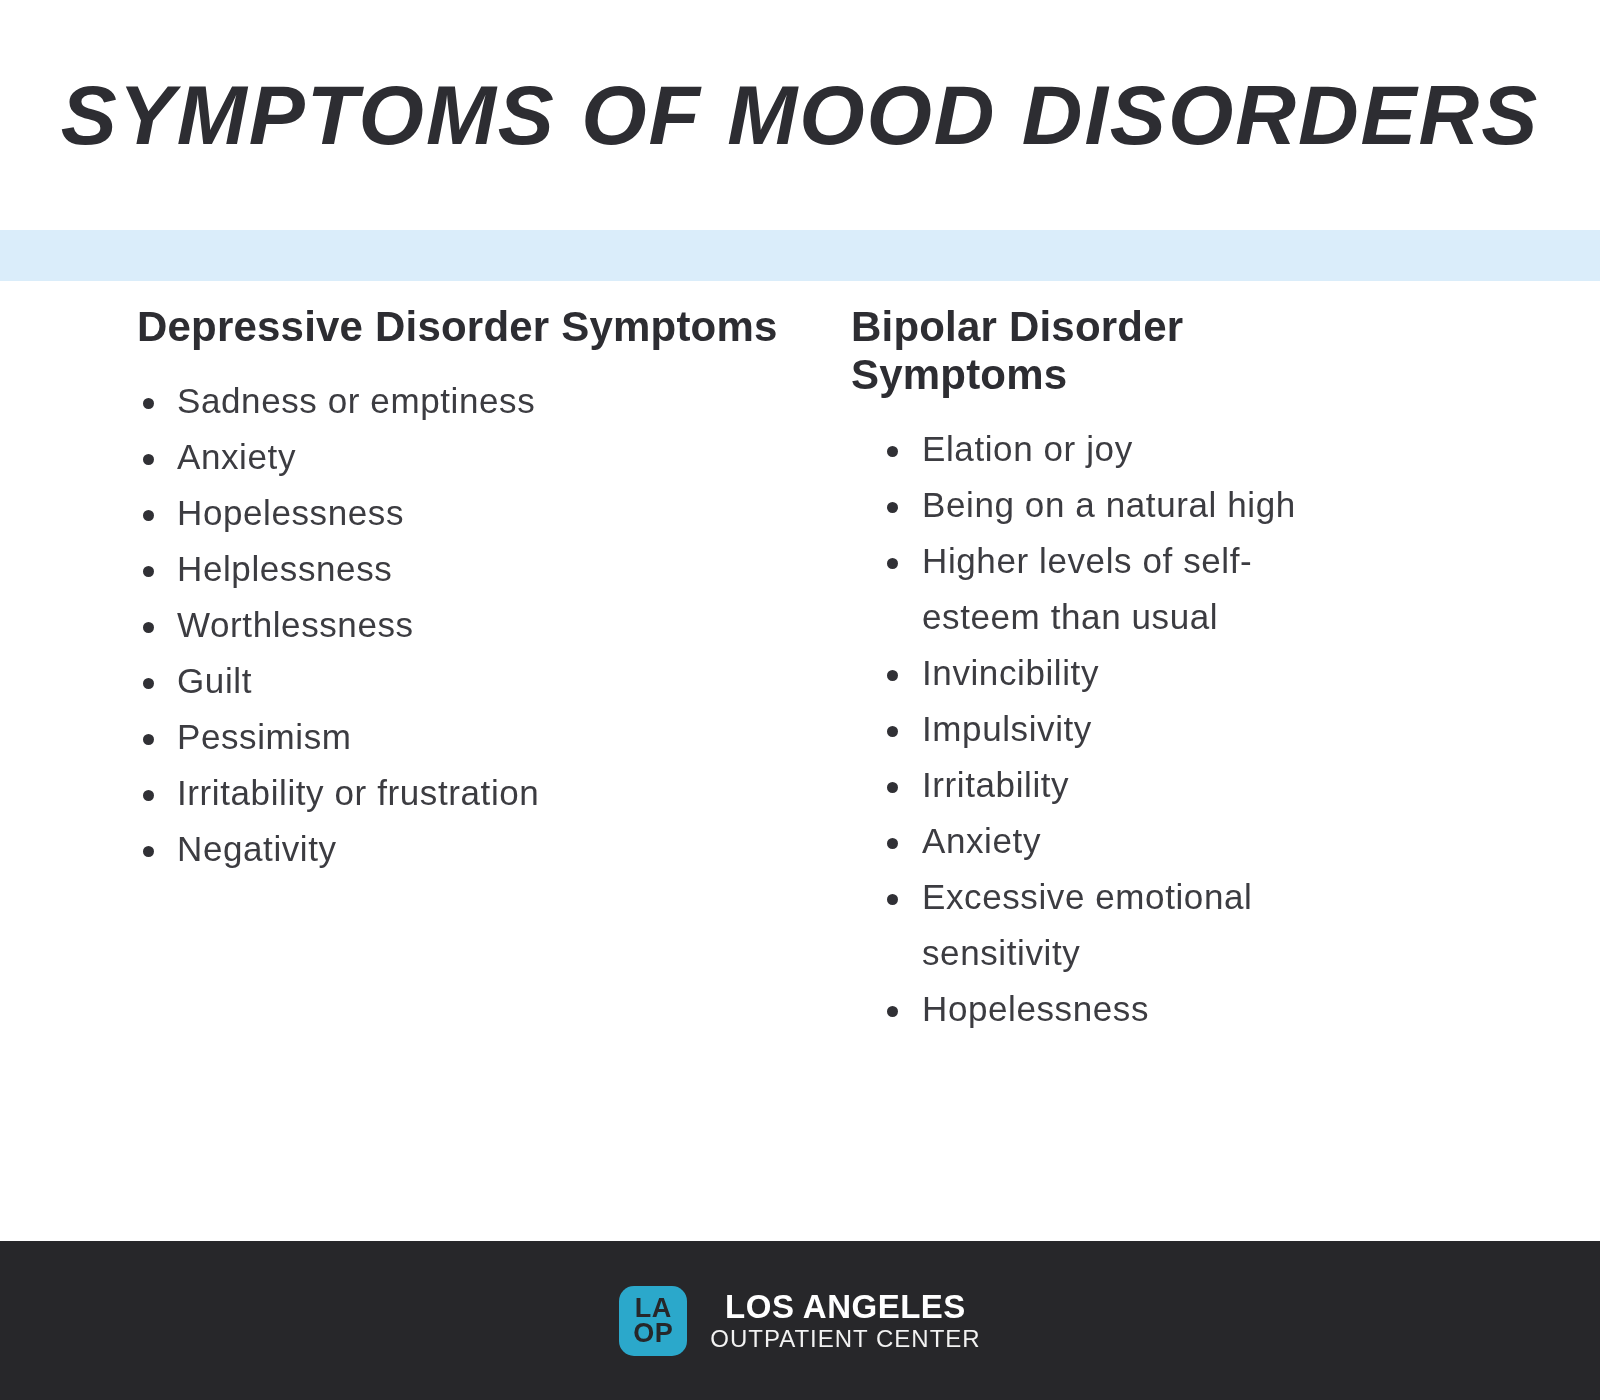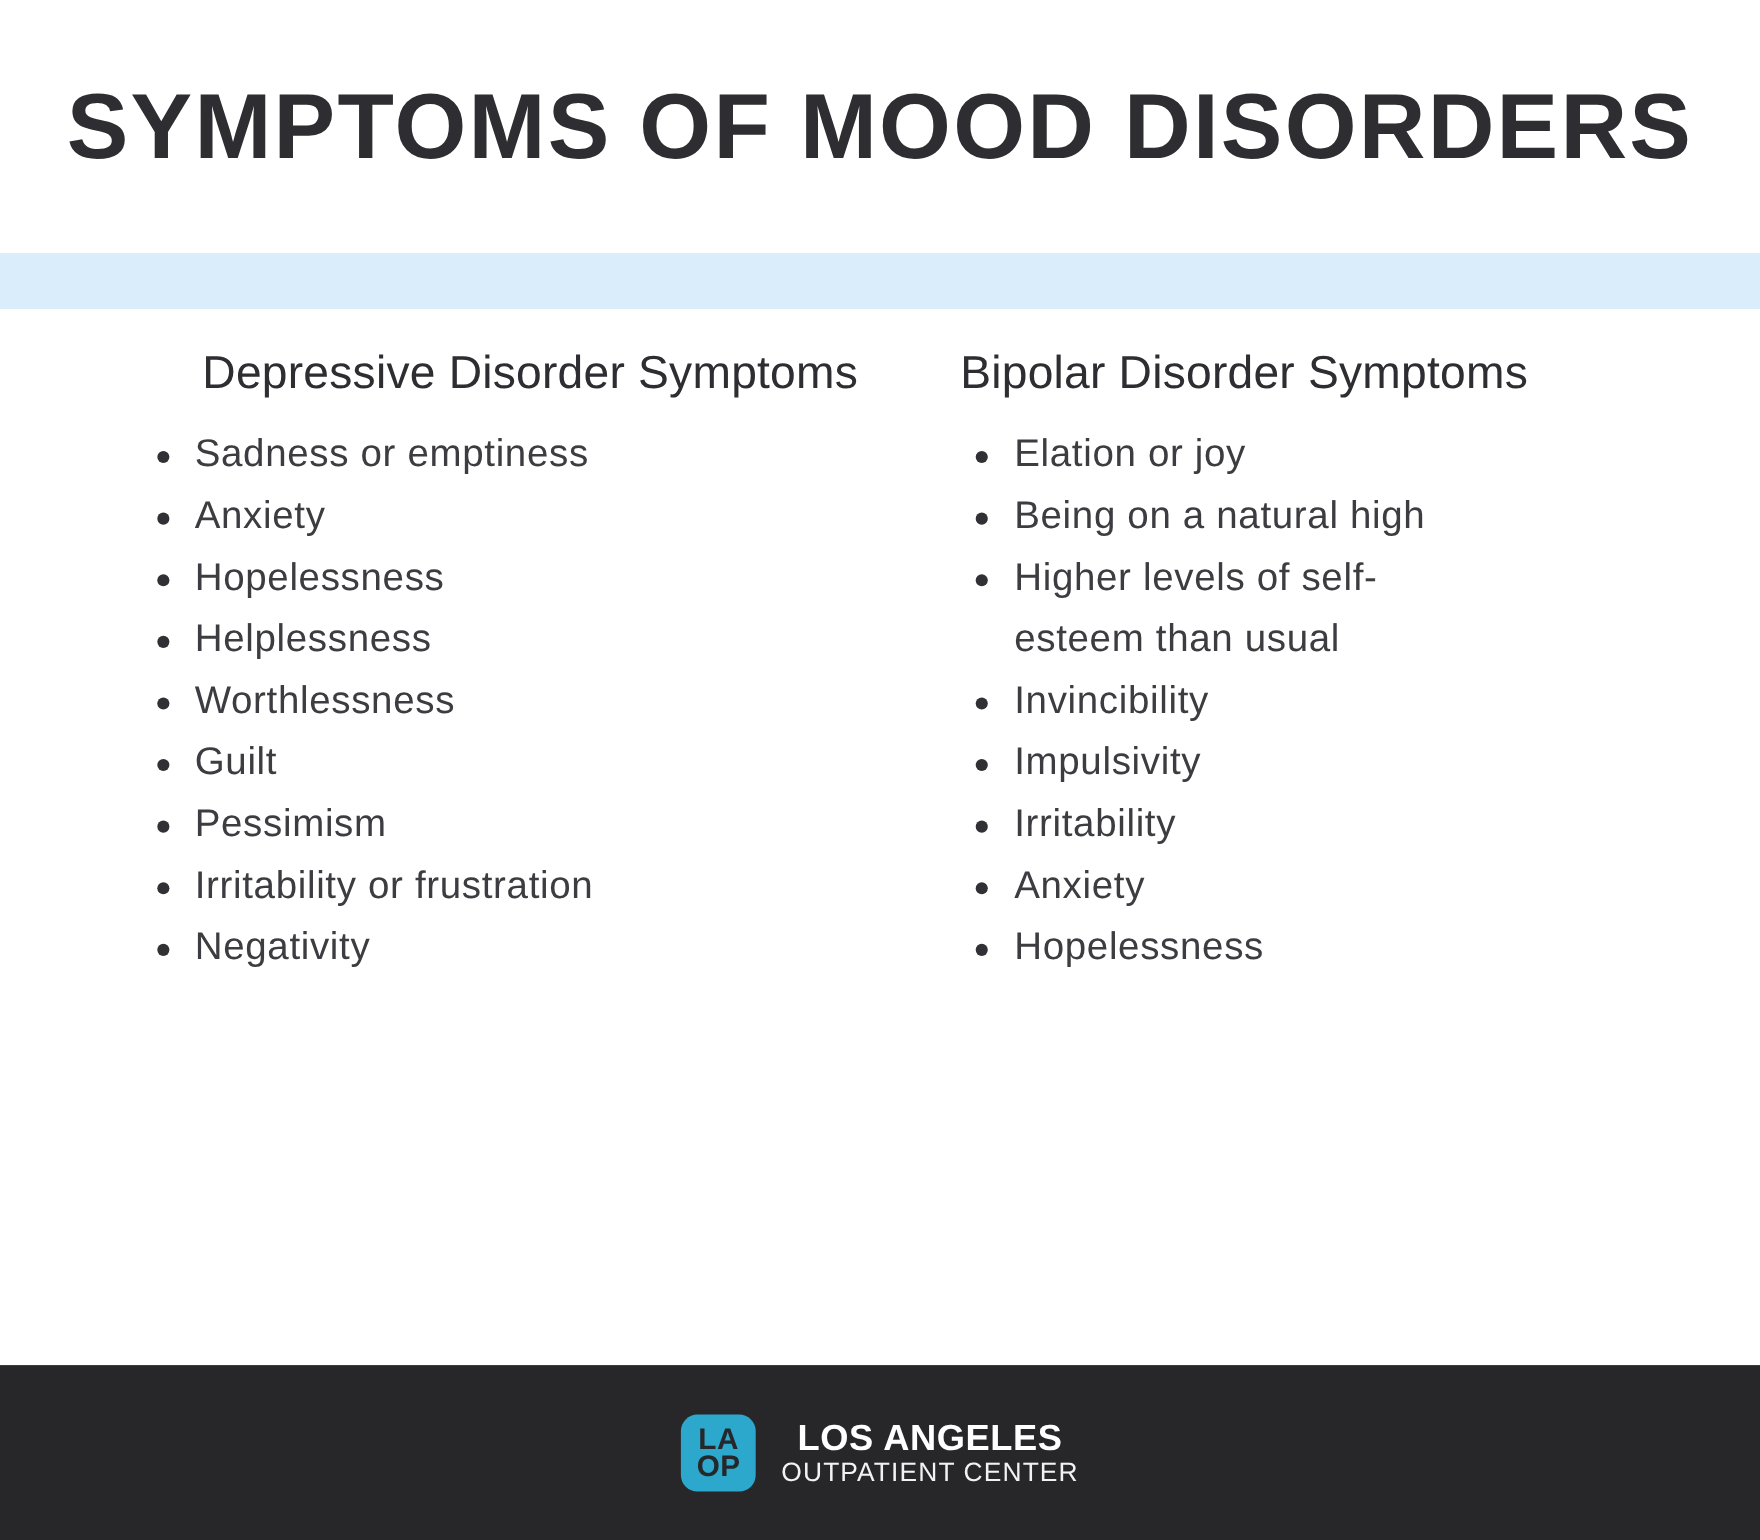--- a/index.html
+++ b/index.html
@@ -23,45 +23,45 @@
     height:230px;
     display:flex;align-items:center;justify-content:center;
   }
   .title{
     margin:0;
     font-size:84px;
     font-weight:800;
     letter-spacing:2px;
     color:var(--title-text);
     white-space:nowrap;
+    font-style:italic;
   }
 
   .band{
     height:51px;
     width:100%;
     background:var(--accent-band);
   }
 
   .content{
     position:absolute;
     top:281px;left:0;right:0;
     height:960px;
   }
   .col{position:absolute;top:22px;}
   .col-left{left:137px;width:690px;}
   .col-right{left:851px;width:560px;}
 
   .col-heading{
-    margin:12px;
+    margin:0;
     font-size:42px;
     line-height:48px;
-    font-weight:normal;
+    font-weight:bold;
     letter-spacing:0.2px;
     color:var(--title-text);
-    text-align:center;
   }
   ul.symptom-list{
     list-style:none;
     margin:22px 0 0 0;
     padding:0;
   }
   .symptom-list li{
     position:relative;
     font-size:35px;
     line-height:56px;
@@ -165,20 +165,22 @@
       <ul class="symptom-list list-right">
 
       <li class="symptom-item">Elation or joy</li>
           <li class="symptom-item">Being on a natural high</li>
           <li class="symptom-item">Higher levels of self-
 esteem than usual</li>
           <li class="symptom-item">Invincibility</li>
           <li class="symptom-item">Impulsivity</li>
           <li class="symptom-item">Irritability</li>
           <li class="symptom-item">Anxiety</li>
+          <li class="symptom-item">Excessive emotional
+sensitivity</li>
           <li class="symptom-item">Hopelessness</li>
         </ul>
     </section>
 
   </div>
 
   <footer class="footer">
     <div class="logo-mark">
       <span>LA</span>
       <span>OP</span>

